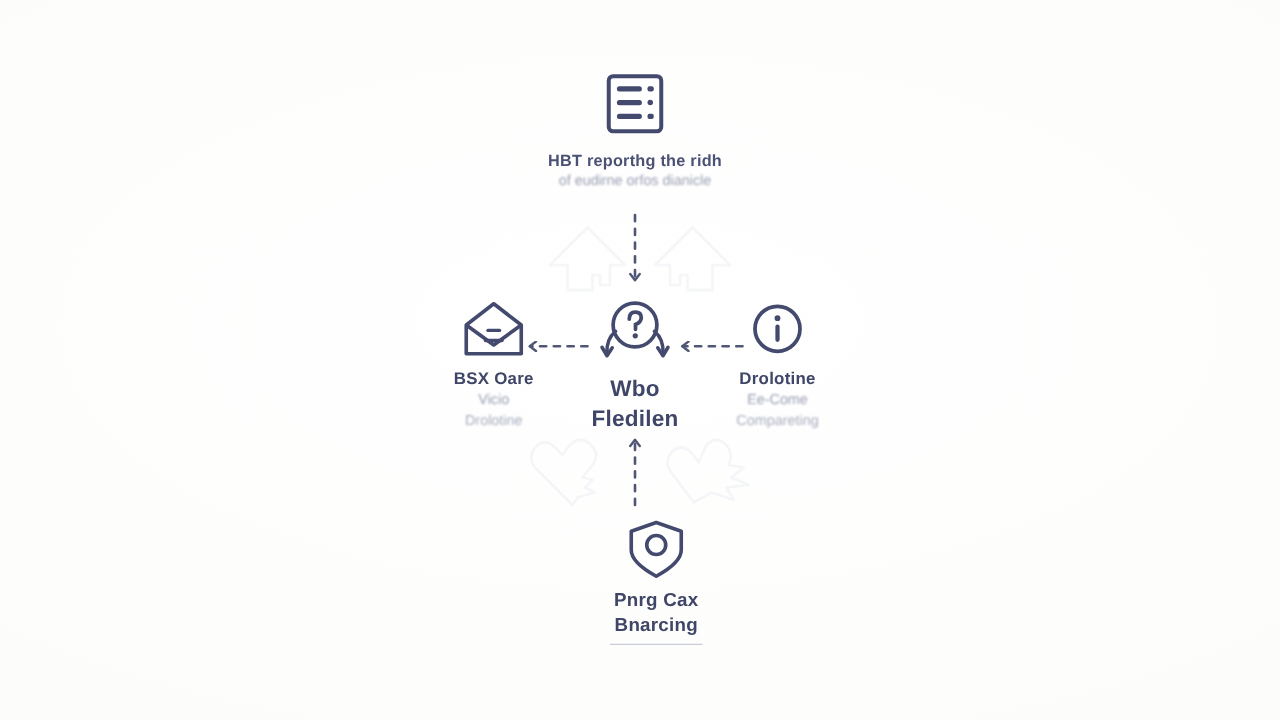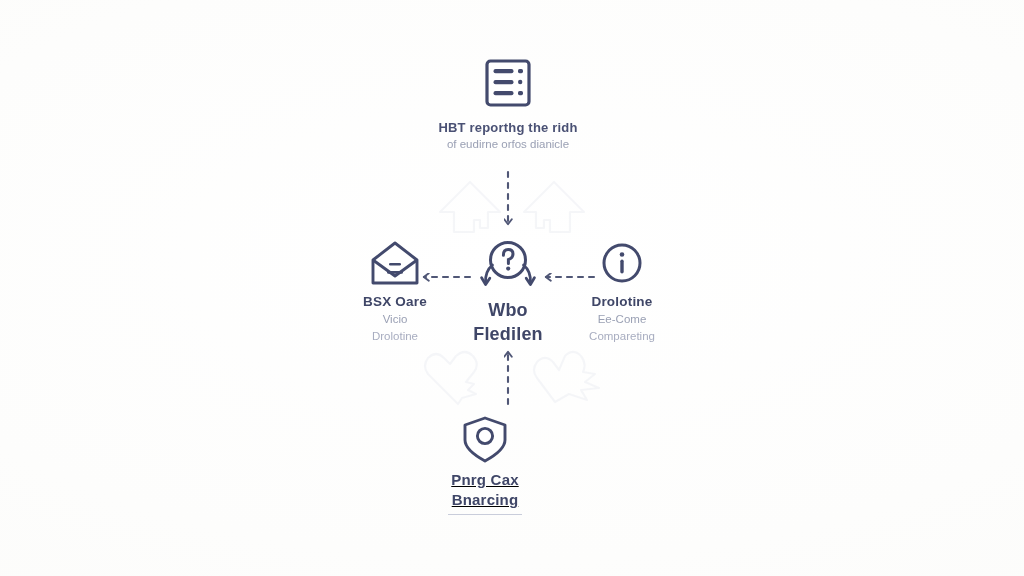--- a/index.html
+++ b/index.html
@@ -71,21 +71,21 @@
 
   
   #node-top       { left: 403px; top: 56px; }
   #node-top .node-title { color: #4a5174; font-size: 13px; }
 
   #node-center    { left: 403px; top: 238px; }
   #node-center .node-title { font-size: 18px; line-height: 1.35; }
 
   #node-left      { left: 290px; top: 238px; justify-content: center; }
   #node-right     { left: 517px; top: 238px; }
-  #node-bottom    { left: 380px; top: 414px; text-decoration: underline; }
+  #node-bottom    { left: 420px; top: 414px; }
   #node-bottom .node-title { font-size: 15px; line-height: 1.35; }
 
   .title-underline {
     width: 74px;
     height: 1px;
     background: #c9cddb;
     margin-top: 3px;
     filter: blur(0.4px);
   }
 

